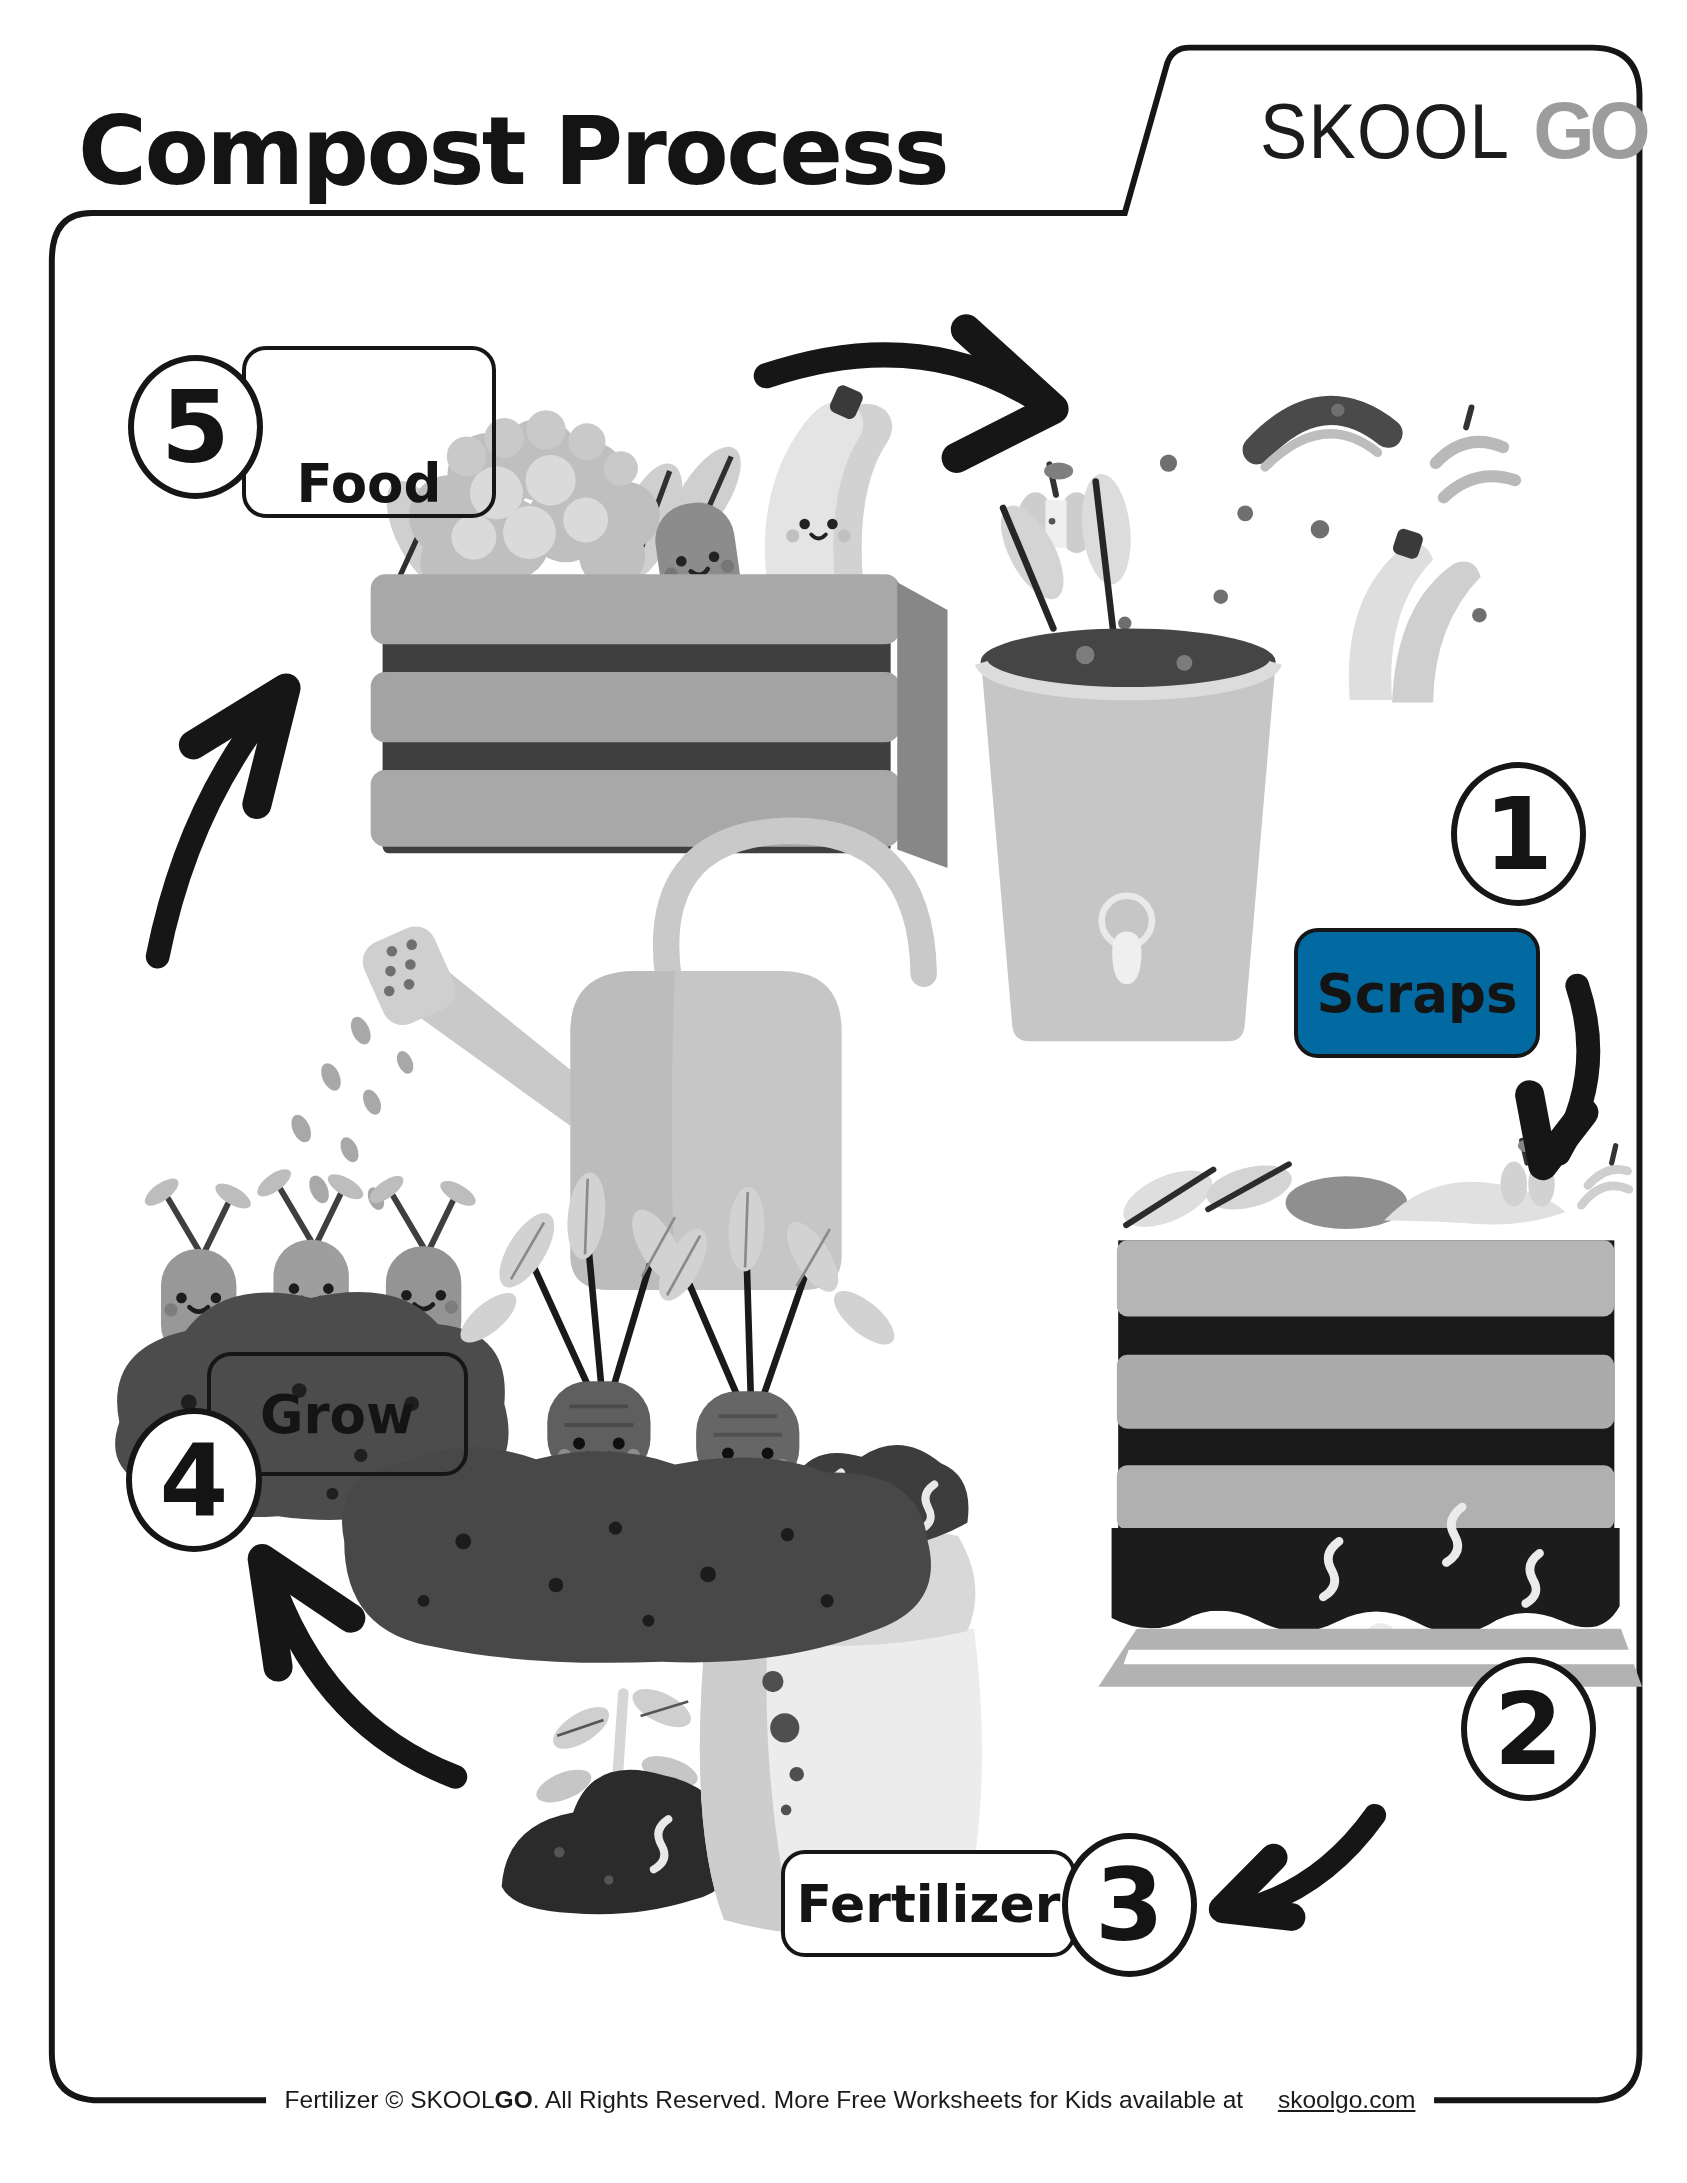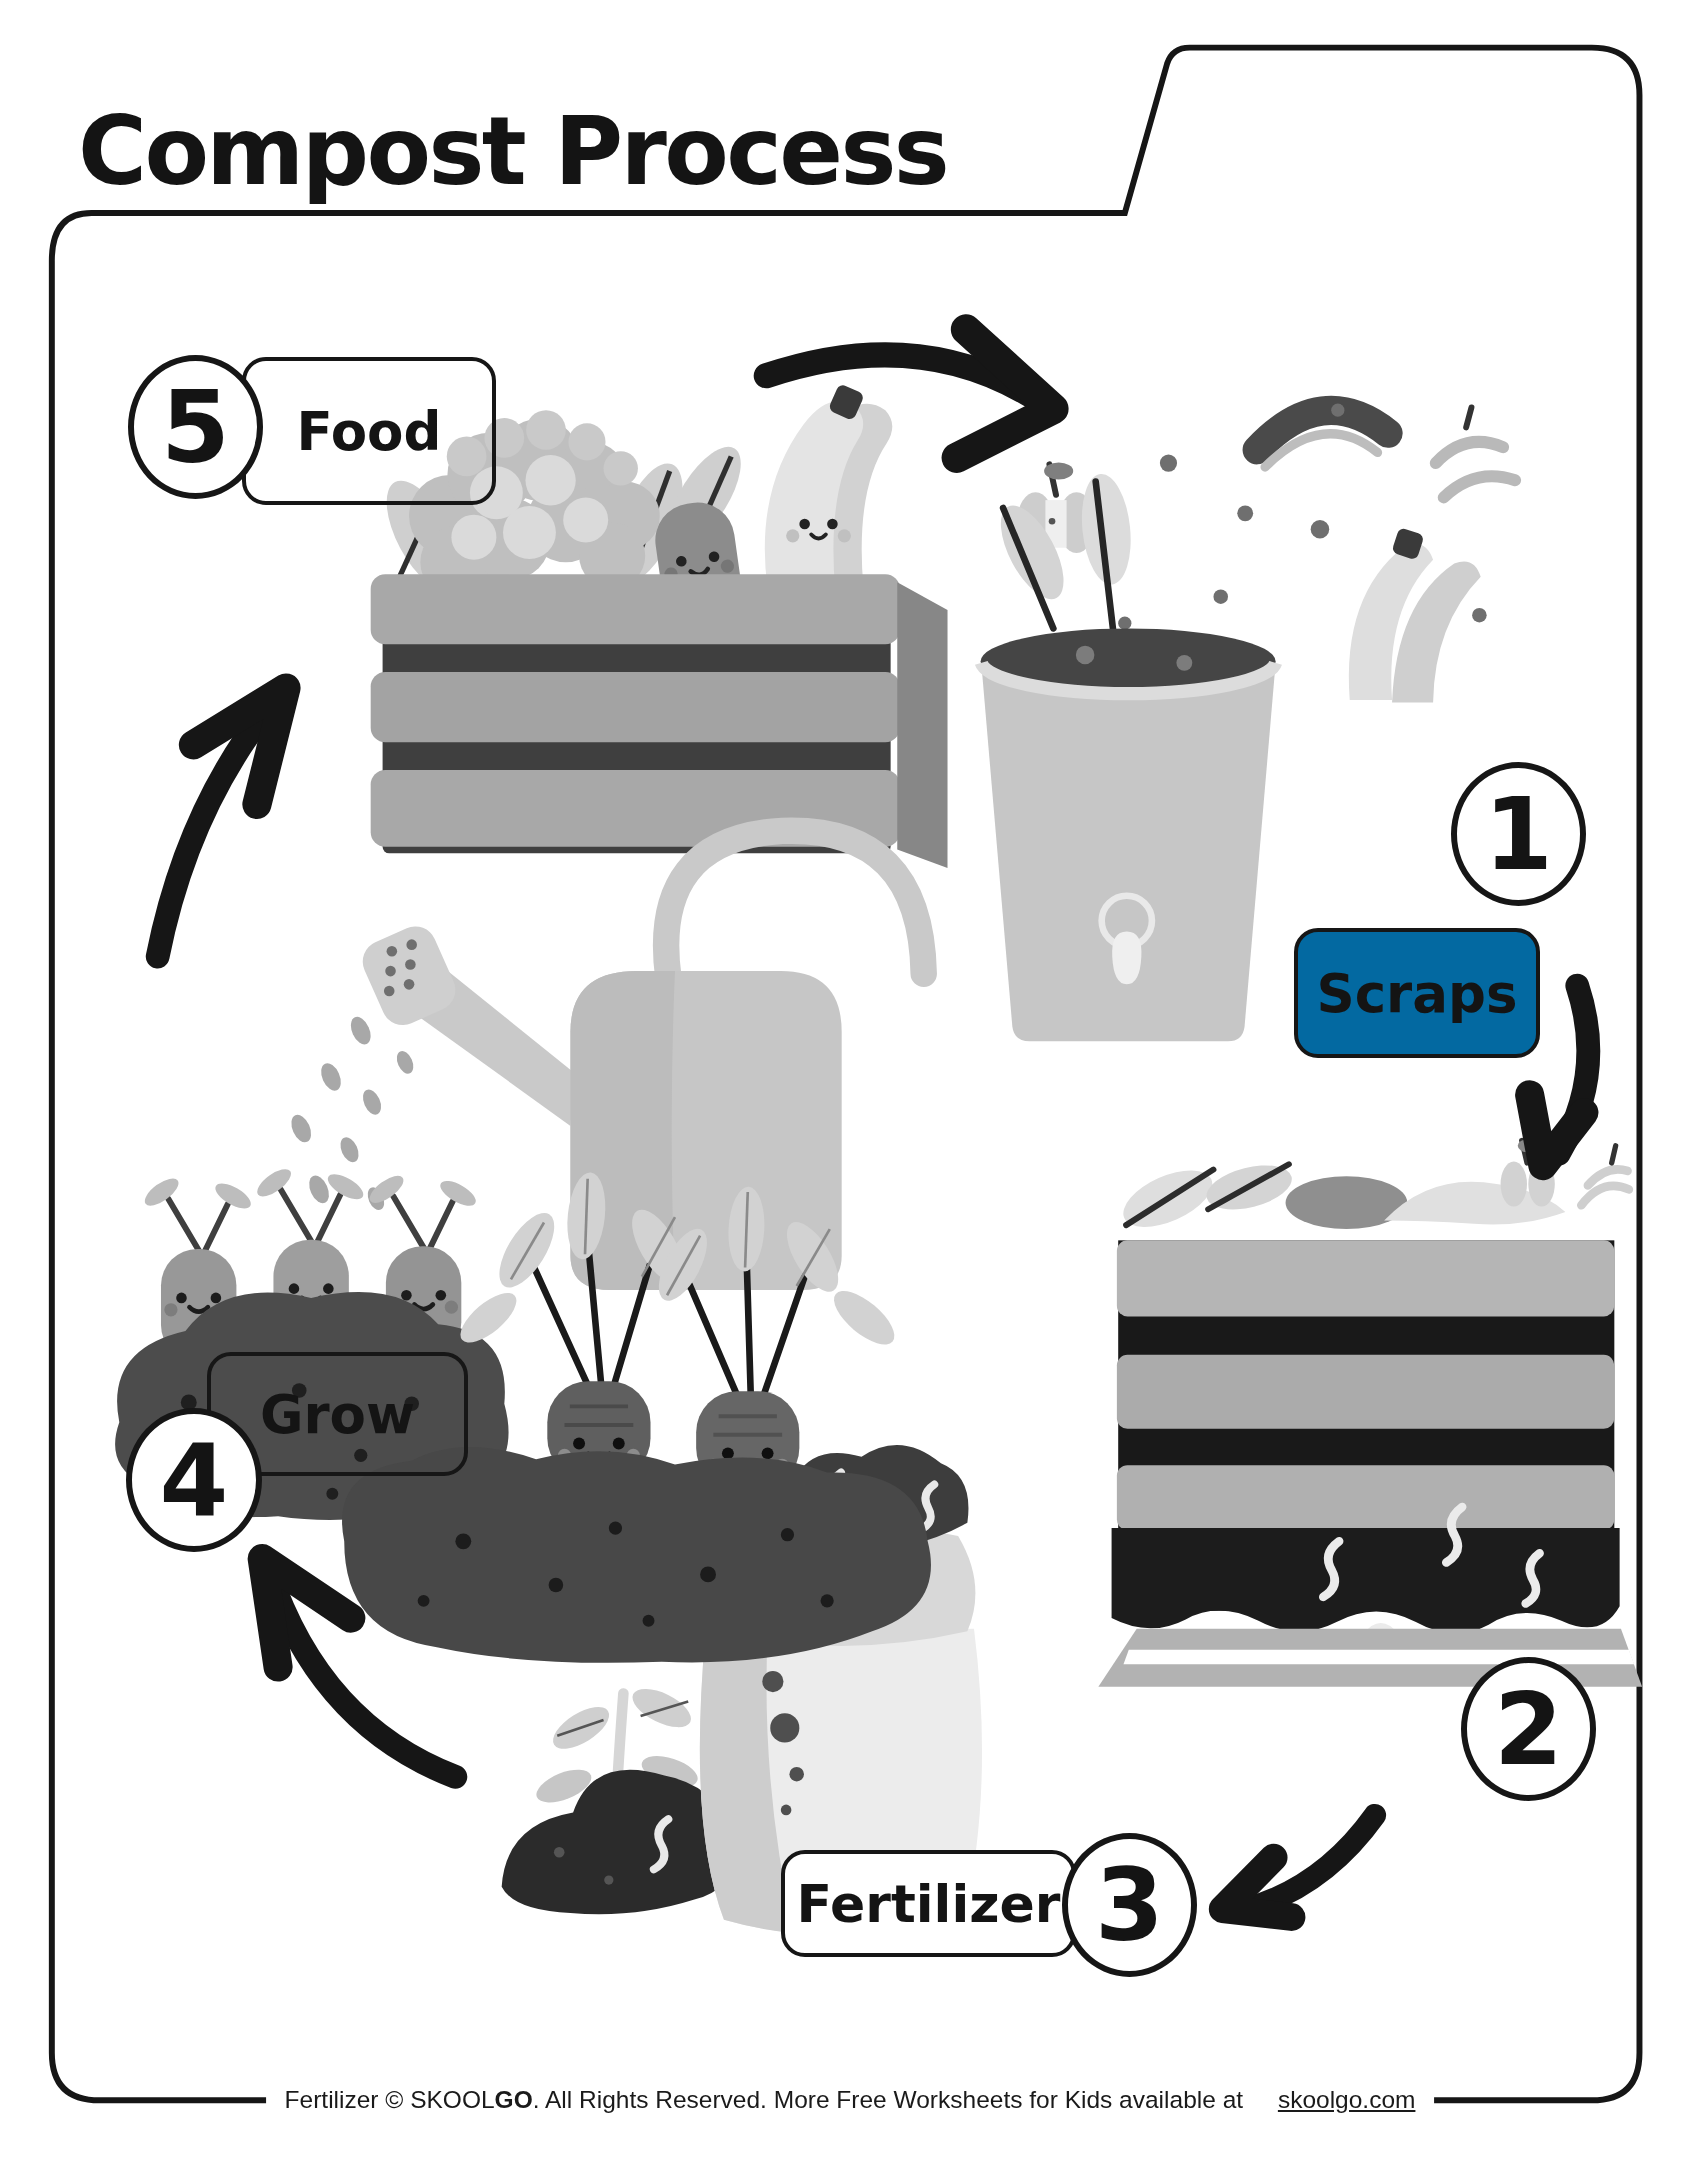--- a/index.html
+++ b/index.html
@@ -390,22 +390,25 @@
         <polyline points="530,2446 396,2356 420,2520" stroke-width="44"></polyline>
       </g>
       <g>
         <path d="M238,1446 Q284,1214 420,1052" stroke-width="36"></path>
         <polyline points="292,1126 432,1040 388,1216" stroke-width="44"></polyline>
       </g>
     </g>
   </svg>
 
   <h1 class="title">Compost Process</h1>
-
-  <div class="pill" style="left:242px;top:357px;width:254px;height:148px;">
+  <div class="logo">
+    <span class="skool">SKOOL</span><span class="go">GO</span>
+  </div>
+
+  <div class="pill" style="left:242px;top:346px;width:254px;height:172px;align-items:flex-end;">
     <span>Food</span>
   </div>
   <div class="pill" style="left:1294px;top:928px;width:246px;height:130px;background:#0369a1;">
     <span>Scraps</span>
   </div>
   <div class="pill" style="left:781px;top:1850px;width:295px;height:107px;background:#fff;font-size:52px;">
     <span>Fertilizer</span>
   </div>
   <div class="pill" style="left:207px;top:1352px;width:261px;height:124px;">
     <span>Grow</span>

